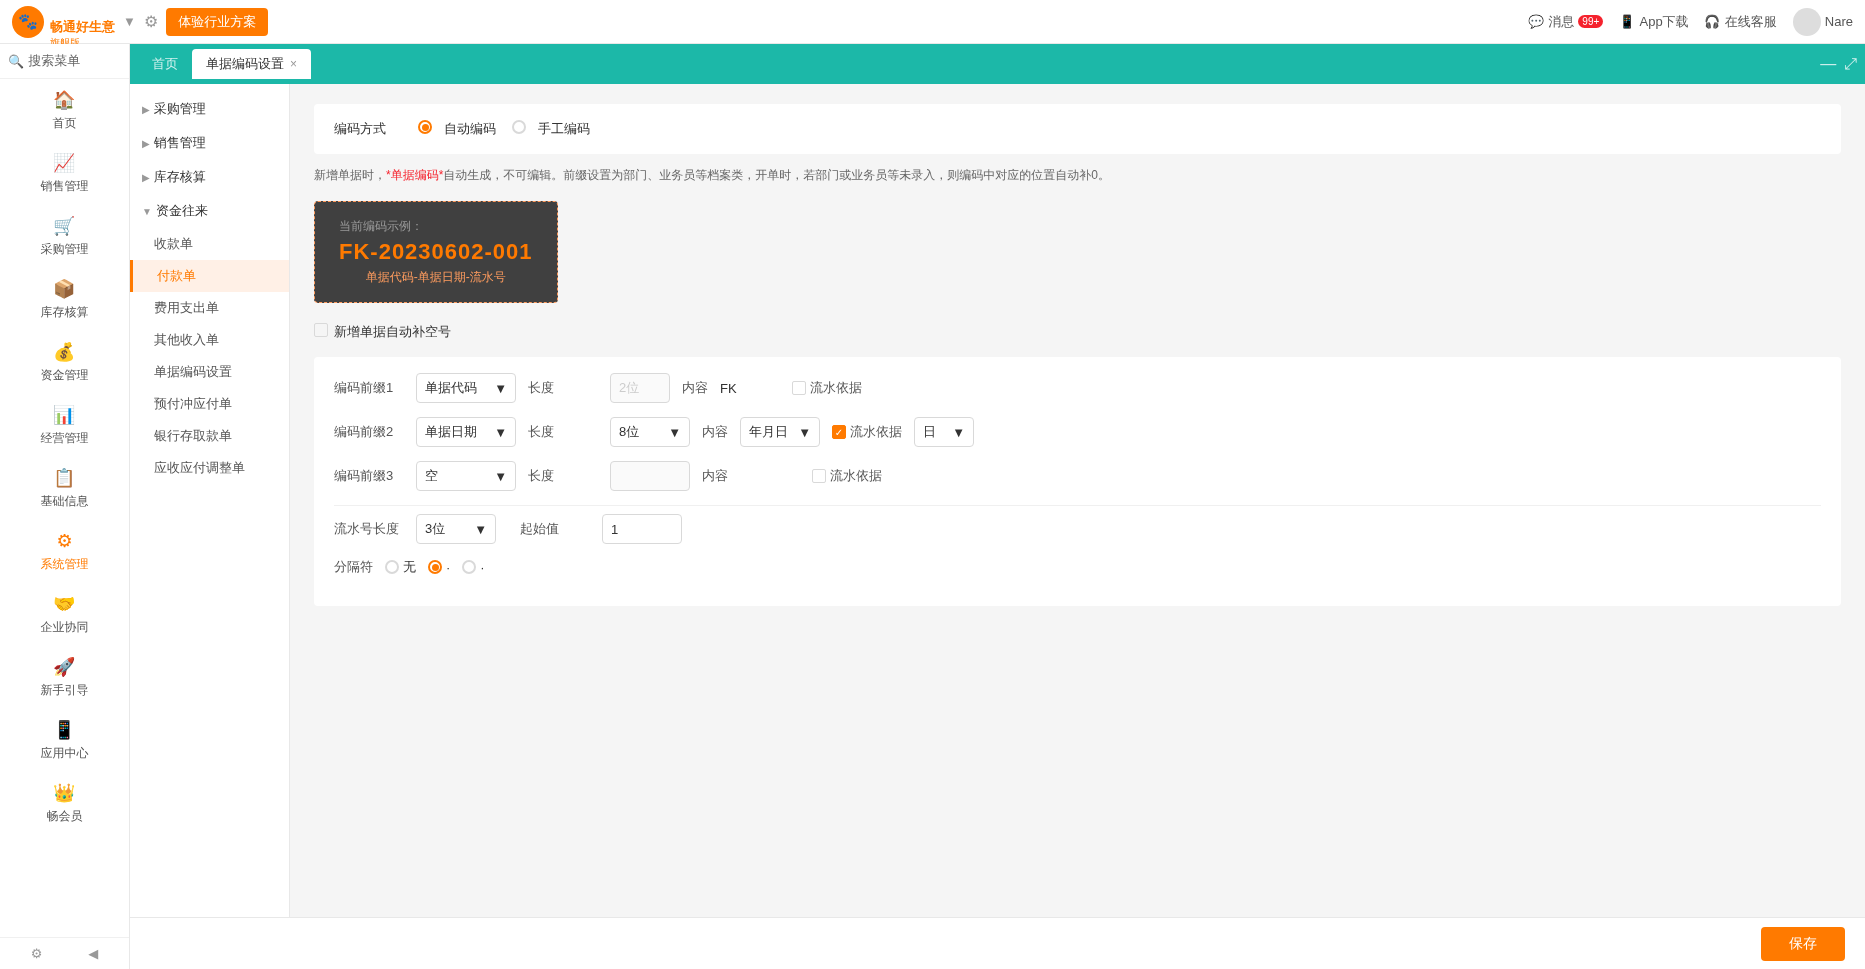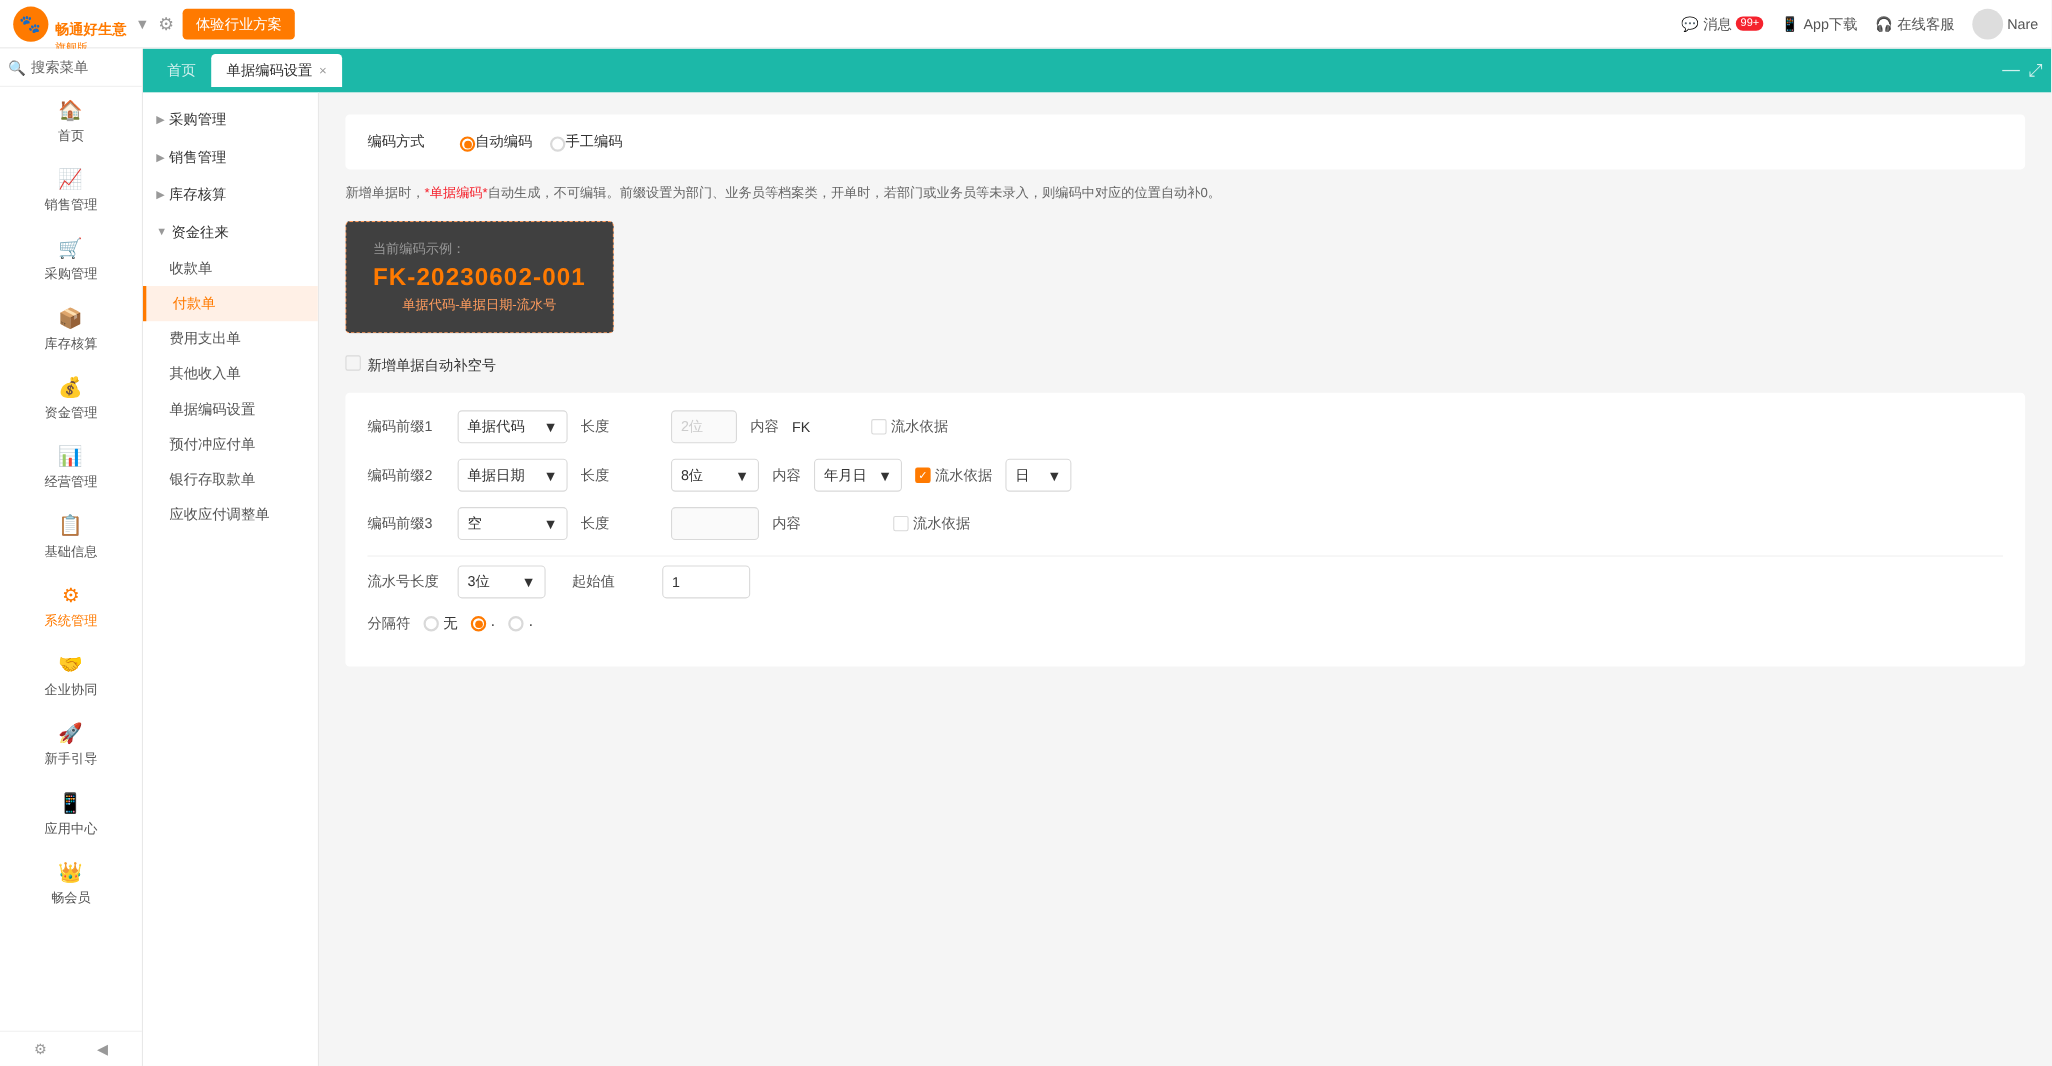--- a/index.html
+++ b/index.html
@@ -52,21 +52,21 @@
     .sub-menu-item { padding: 7px 12px 7px 24px; font-size: 13px; color: #555; cursor: pointer; }
     .sub-menu-item.active { background: #fff0e6; color: #ff7a00; font-weight: 500; border-left: 3px solid #ff7a00; }
 
     
     .page-content { flex: 1; overflow-y: auto; padding: 20px 24px; background: #f5f5f5; }
     .page-title { font-size: 18px; font-weight: 600; color: #333; margin-bottom: 16px; }
 
     
     .coding-section { background: #fff; border-radius: 4px; padding: 16px 20px; margin-bottom: 12px; }
     .radio-group { display: flex; align-items: center; gap: 16px; }
-    .radio-label { display: flex; align-items: flex-end; gap: 0; cursor: pointer; font-size: 13px; }
+    .radio-label { display: flex; align-items: flex-start; gap: 12px; cursor: pointer; font-size: 13px; }
     .section-label { font-size: 13px; color: #333; margin-right: 16px; }
 
     
     .info-text { font-size: 12px; color: #666; margin: 8px 0 16px 0; line-height: 1.6; }
     .info-text em { font-style: normal; color: #f5222d; }
 
     
     .preview-box { border: 1.5px dashed #ff9c5e; background: #404040; border-radius: 4px; padding: 16px 24px; display: inline-block; margin-bottom: 20px; }
     .preview-label { font-size: 12px; color: #999; margin-bottom: 4px; }
     .preview-code { font-size: 22px; font-weight: bold; color: #ff7a00; letter-spacing: 1px; }
@@ -380,15 +380,18 @@
               <div class="radio-custom"></div>
               <span>·</span>
             </label>
           </div>
 
         </div>
       </div>
 
     </div>
 
+    <div class="bottom-bar">
+      <button class="btn-save">保存</button>
+    </div>
 
   </div>
 </div>
 
 </body></html>

